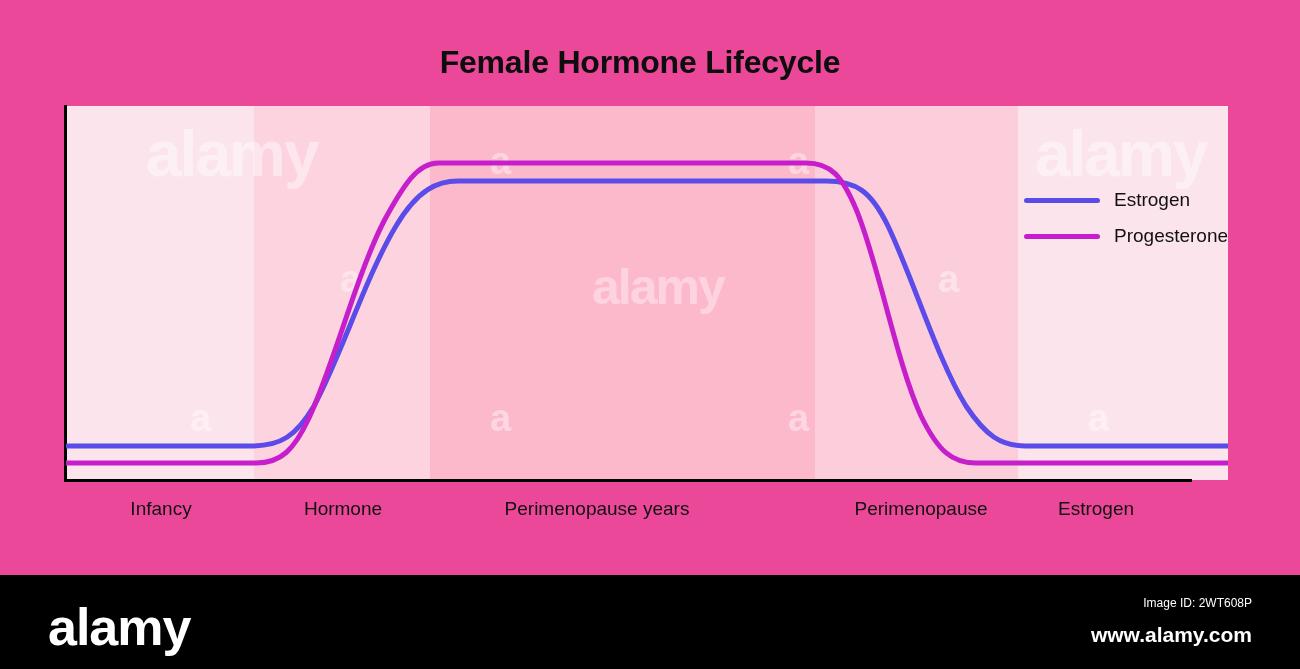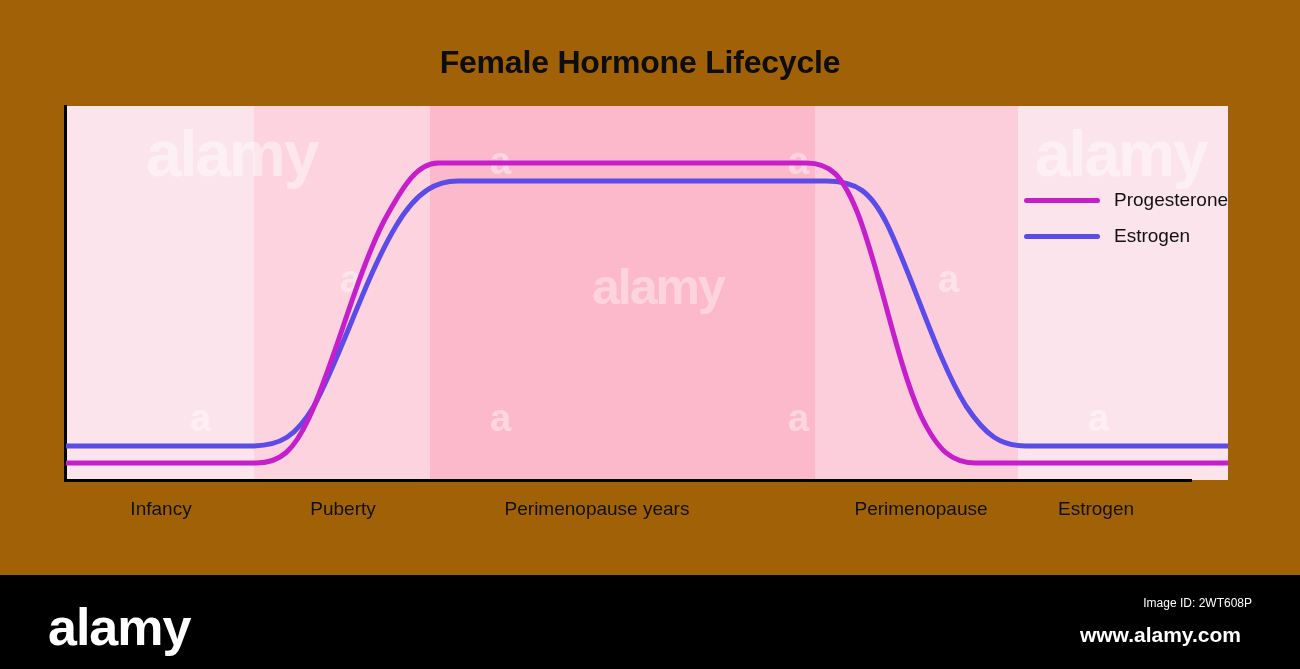--- a/index.html
+++ b/index.html
@@ -17,21 +17,21 @@
     height: 669px;
     background: #ffffff;
   }
 
   
   .figure {
     position: absolute;
     left: 0; top: 0;
     width: 1300px;
     height: 575px;
-    background: #a16207;
+    background: #ec4899;
     overflow: hidden;
   }
 
   .chart-title {
     position: absolute;
     left: 0;
     top: 44px;
     width: 1280px;
     text-align: center;
     font-size: 32px;
@@ -154,21 +154,21 @@
     position: absolute;
     right: 48px;
     top: 21px;
     font-size: 12px;
     color: #ffffff;
     text-align: right;
     font-family: "Liberation Sans", sans-serif;
   }
   .footer-url {
     position: absolute;
-    right: 59px;
+    right: 48px;
     top: 48px;
     font-size: 21px;
     font-weight: bold;
     color: #ffffff;
     text-align: right;
     font-family: "Liberation Sans", sans-serif;
   }
 </style>
 </head>
 <body>
@@ -207,32 +207,32 @@
 
     <svg class="curves" viewBox="0 0 1162 374" preserveAspectRatio="none">
       <g id="curve-paths">
           <path d="M 0,340 L 185,340 C 215,340 230,330 248,300 C 275,250 300,170 330,120 C 352,83 372,75 392,75 L 760,75 C 790,75 805,85 822,120 C 848,175 872,255 900,300 C 920,330 935,340 960,340 L 1162,340" fill="none" stroke="#5B4BE8" stroke-width="5" stroke-linecap="round" stroke-linejoin="round"></path>
           <path d="M 0,357 L 190,357 C 215,357 228,344 243,312 C 268,258 290,170 318,115 C 338,78 352,57 372,57 L 740,57 C 765,57 776,70 790,103 C 812,155 830,255 855,310 C 872,345 886,357 910,357 L 1162,357" fill="none" stroke="#C71ECB" stroke-width="5" stroke-linecap="round" stroke-linejoin="round"></path>
         </g>
     </svg>
 
     <div class="legend">
       <div class="legend-row">
+        <span class="legend-swatch" style="background:#5B4BE8"></span>
+        <span class="legend-label">Estrogen</span>
+      </div>
+      <div class="legend-row">
         <span class="legend-swatch" style="background:#C71ECB"></span>
         <span class="legend-label">Progesterone</span>
       </div>
-      <div class="legend-row">
-        <span class="legend-swatch" style="background:#5B4BE8"></span>
-        <span class="legend-label">Estrogen</span>
-      </div>
     </div>
 
     <div class="xlabels">
       <div class="xlabel" style="left:161px">Infancy</div>
-      <div class="xlabel" style="left:343px">Puberty</div>
+      <div class="xlabel" style="left:343px">Hormone</div>
       <div class="xlabel" style="left:597px">Perimenopause years</div>
       <div class="xlabel" style="left:921px">Perimenopause</div>
       <div class="xlabel" style="left:1096px">Estrogen</div>
     </div>
 
   </div>
 
   <div class="footer">
     <div class="alamy-logo">alamy</div>
     <div class="footer-id">Image ID: 2WT608P</div>

